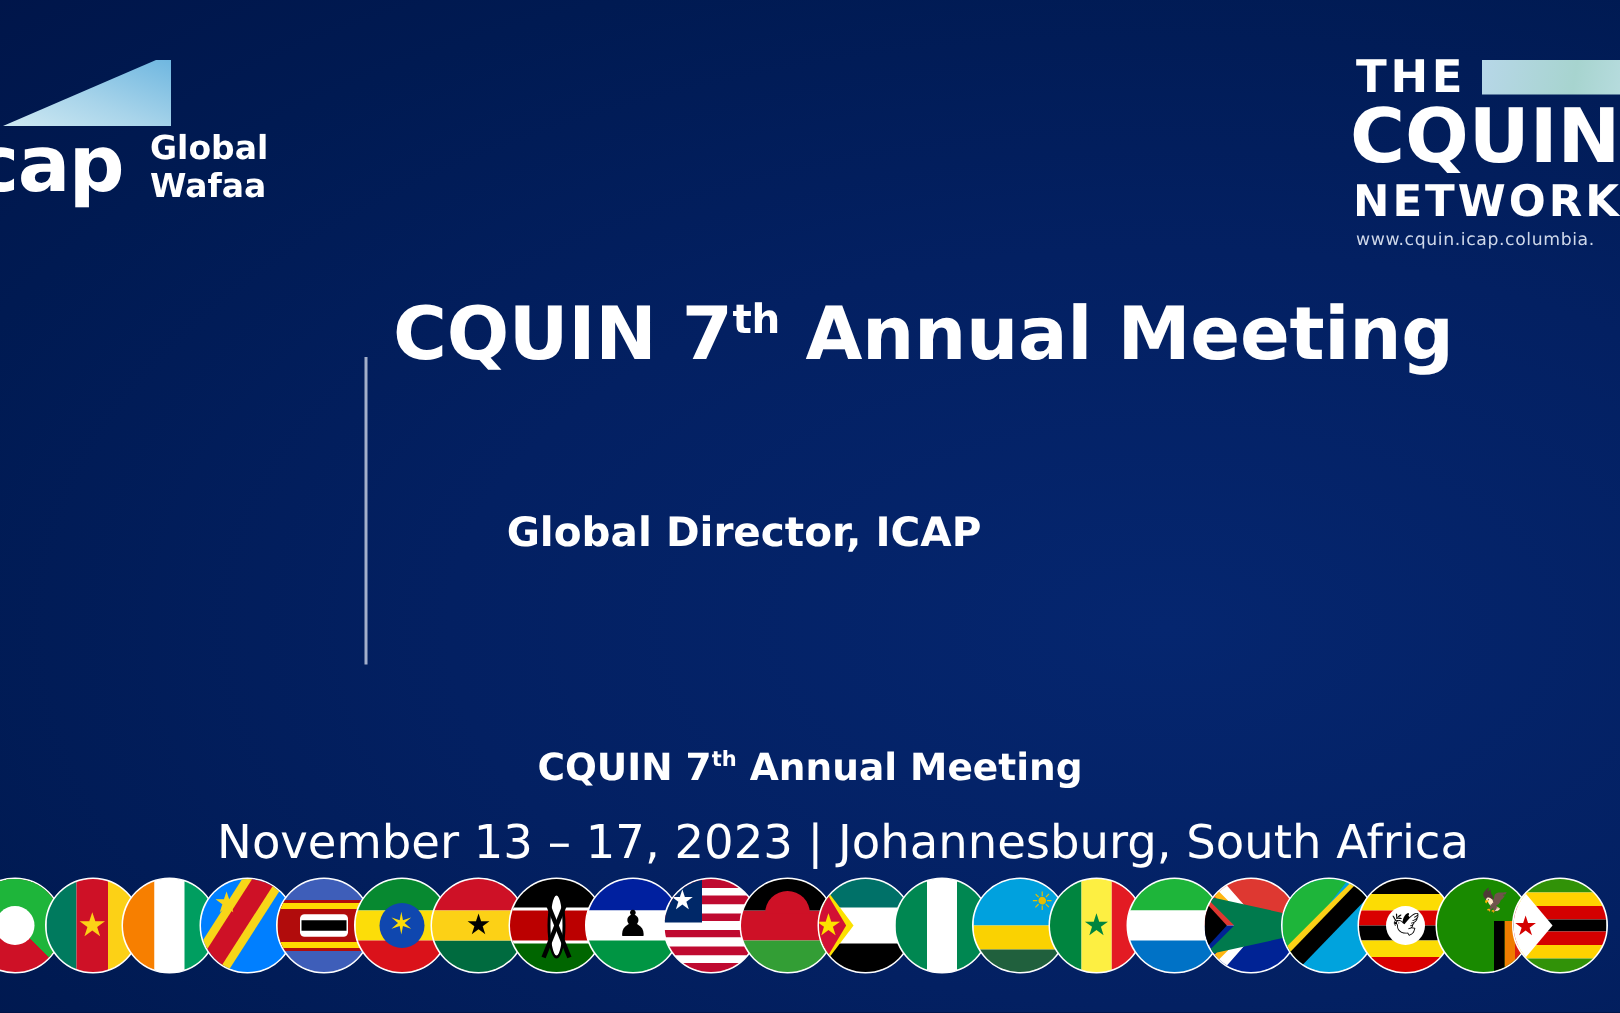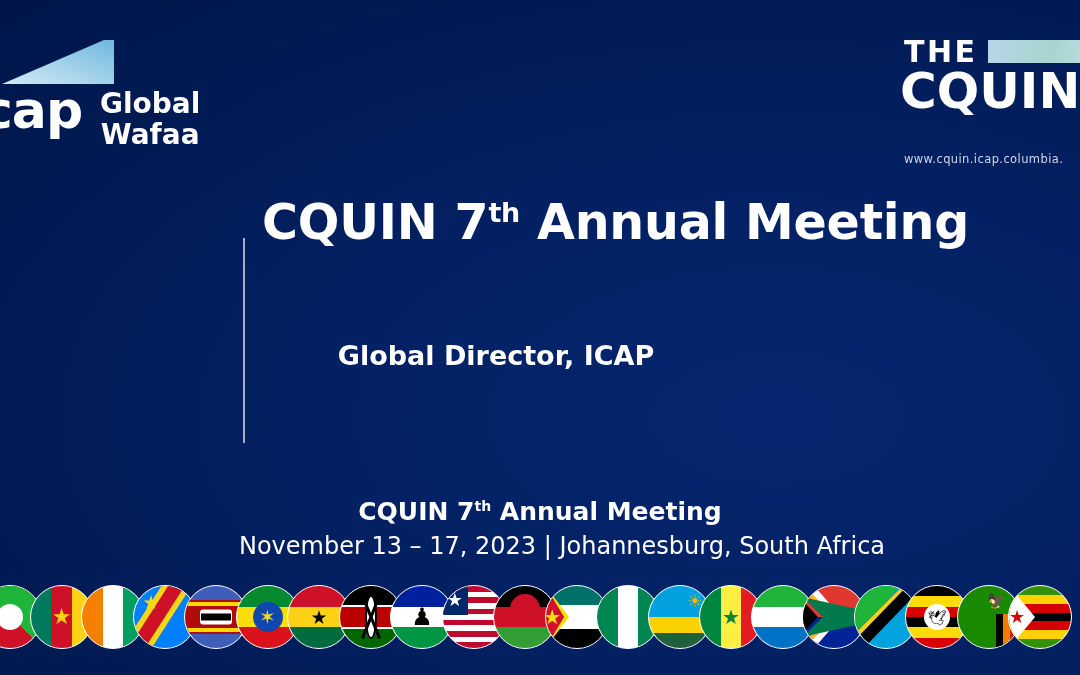--- a/index.html
+++ b/index.html
@@ -22,24 +22,23 @@
     position:absolute; left:14px; top:4px; width:112px; height:46px;
   }
   .icap-word {
     position:absolute; left:-6px; top:48px;
     font-size:52px; font-weight:700; letter-spacing:-1px;
     color:#ffffff; line-height:1;
     font-family:"DejaVu Sans", sans-serif;
   }
   .icap-gh {
     position:absolute; left:112px; top:52px;
-    font-size:28px; font-weight:600; color:#ffffff;
+    font-size:22px; font-weight:600; color:#ffffff;
     line-height:1.12; letter-spacing:0px;
     font-family:"DejaVu Sans", sans-serif;
-    text-align:center;
   }
 
   
   .cquin-logo { position:absolute; right:-34px; top:34px; width:240px; height:130px; }
   .cq-row1 { position:absolute; left:30px; top:0px; display:flex; align-items:center; gap:10px; }
   .cq-the {
     font-size:30px; font-weight:700; color:#fff; letter-spacing:2.5px;
     font-family:"DejaVu Sans", sans-serif;
   }
   .cq-bar {
@@ -85,22 +84,22 @@
   .speaker-role { position:absolute; left:0; top:340px; width:992px; text-align:center; }
 
   
   .footer { position:absolute; left:0; top:497px; width:1080px; text-align:center; }
   .footer-title {
     font-size:25px; font-weight:700; color:#ffffff; line-height:1.2;
     font-family:"DejaVu Sans", sans-serif;
   }
   .footer-title sup { font-size:.56em; vertical-align:super; line-height:0; }
   .footer-date {
-    margin-top:5px;
-    font-size:24px; font-weight:400; color:#ffffff; line-height:1.2;
+    margin-top:17px;
+    font-size:31px; font-weight:400; color:#ffffff; line-height:1.2;
     font-family:"DejaVu Sans", sans-serif;
     padding-left:44px;
   }
 
   
   .flag-strip {
     position:absolute; left:0; top:585px; width:1080px; height:90px;
   }
   .flag {
     position:absolute; top:0; width:64px; height:64px;
@@ -145,20 +144,21 @@
       <div>Wafaa</div>
     </div>
   </div>
 
   <div class="cquin-logo">
     <div class="cq-row1">
       <span class="cq-the">THE</span>
       <span class="cq-bar"></span>
     </div>
     <div class="cq-main">CQUIN</div>
+    <div class="cq-net">NETWORK</div>
     <div class="cq-url">www.cquin.icap.columbia.</div>
   </div>
 
   <div class="v-rule"></div>
 
   <div class="title-block">
     <h1 class="main-title"><span>CQUIN 7</span><sup>th</sup><span> Annual Meeting</span></h1>
   </div>
 
   <div class="speaker-role">Global Director, ICAP</div>

